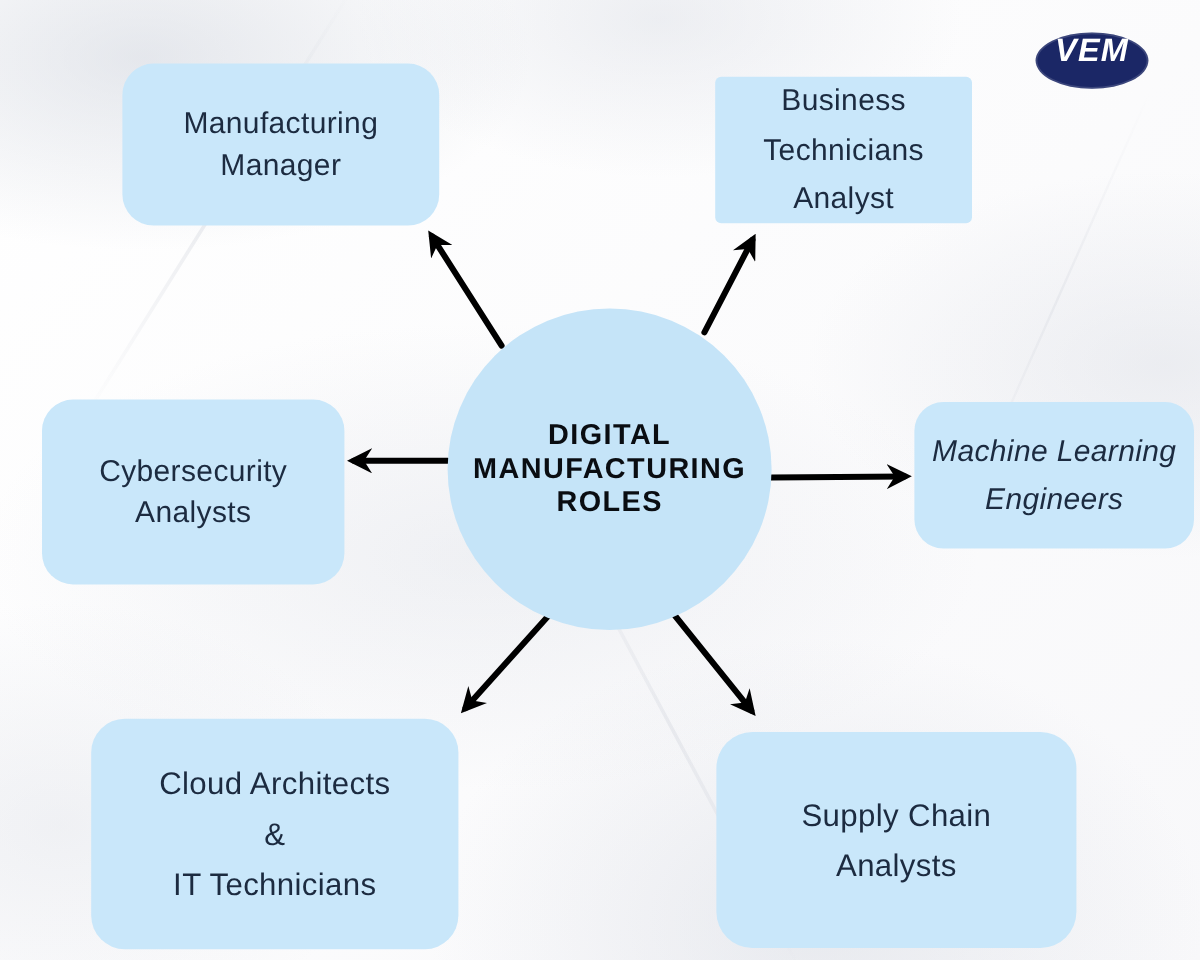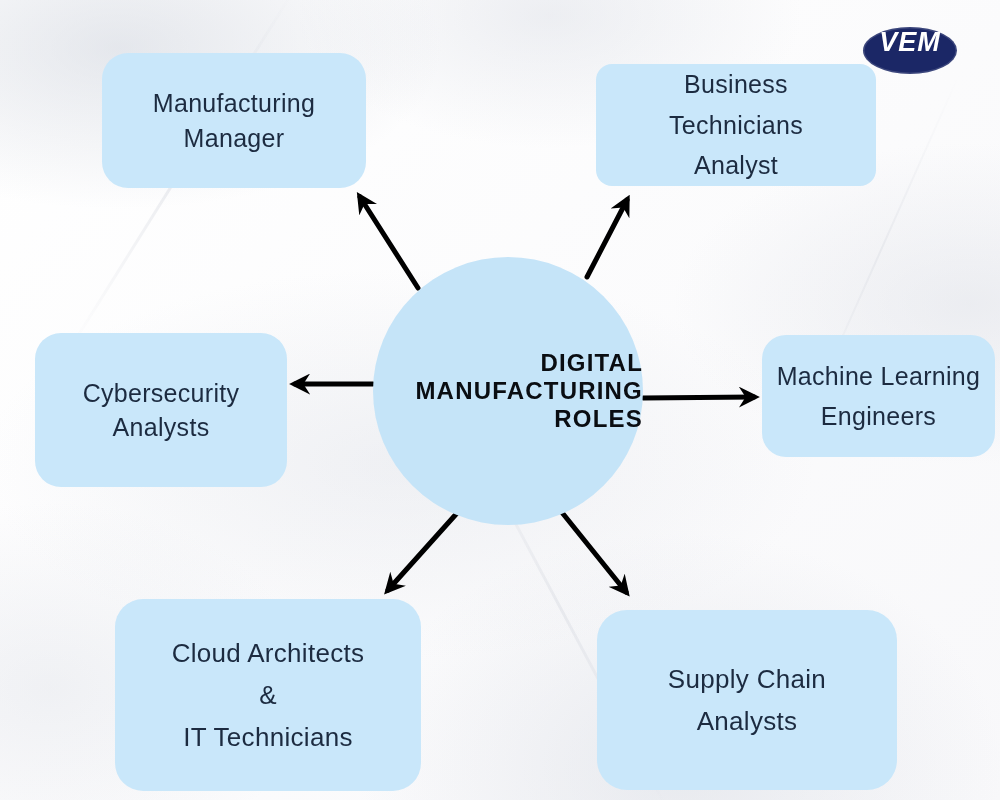--- a/index.html
+++ b/index.html
@@ -45,31 +45,31 @@
     display:flex;flex-direction:column;justify-content:center;align-items:center;
     text-align:center;
     font-size:25px;
     font-weight:300;
     letter-spacing:.3px;
   }
   .node .line{display:block;}
   .node.tight{line-height:1.38;}
   .node.loose{line-height:1.62;}
   .n0{left:102px;top:53px;width:264px;height:135px;border-radius:26px;}
-  .n1{left:596px;top:64px;width:280px;height:122px;border-radius:16px;}
+  .n1{left:596px;top:64px;width:214px;height:122px;border-radius:5px;}
   .n2{left:35px;top:333px;width:252px;height:154px;border-radius:26px;}
-  .n3{left:762px;top:335px;width:233px;height:122px;border-radius:24px;}
-  .n4{left:76px;top:599px;width:306px;height:192px;border-radius:28px;font-size:26px;margin-left:39px;}
+  .n3{left:762px;top:335px;width:233px;height:122px;border-radius:24px;font-style:italic;}
+  .n4{left:76px;top:599px;width:306px;height:192px;border-radius:28px;font-size:26px;}
   .n5{left:597px;top:610px;width:300px;height:180px;border-radius:30px;font-size:26px;}
 
   .center-node{
     position:absolute;left:373px;top:257px;width:270px;height:268px;
     background:var(--center-fill);
     border-radius:50%;
-    display:flex;flex-direction:column;justify-content:center;align-items:flex-end;
+    display:flex;flex-direction:column;justify-content:center;align-items:center;
     text-align:center;
     color:var(--center-text);
     font-weight:700;
     font-size:24px;
     letter-spacing:1.2px;
     line-height:1.18;
     text-transform:uppercase;
   }
 
   .logo{

